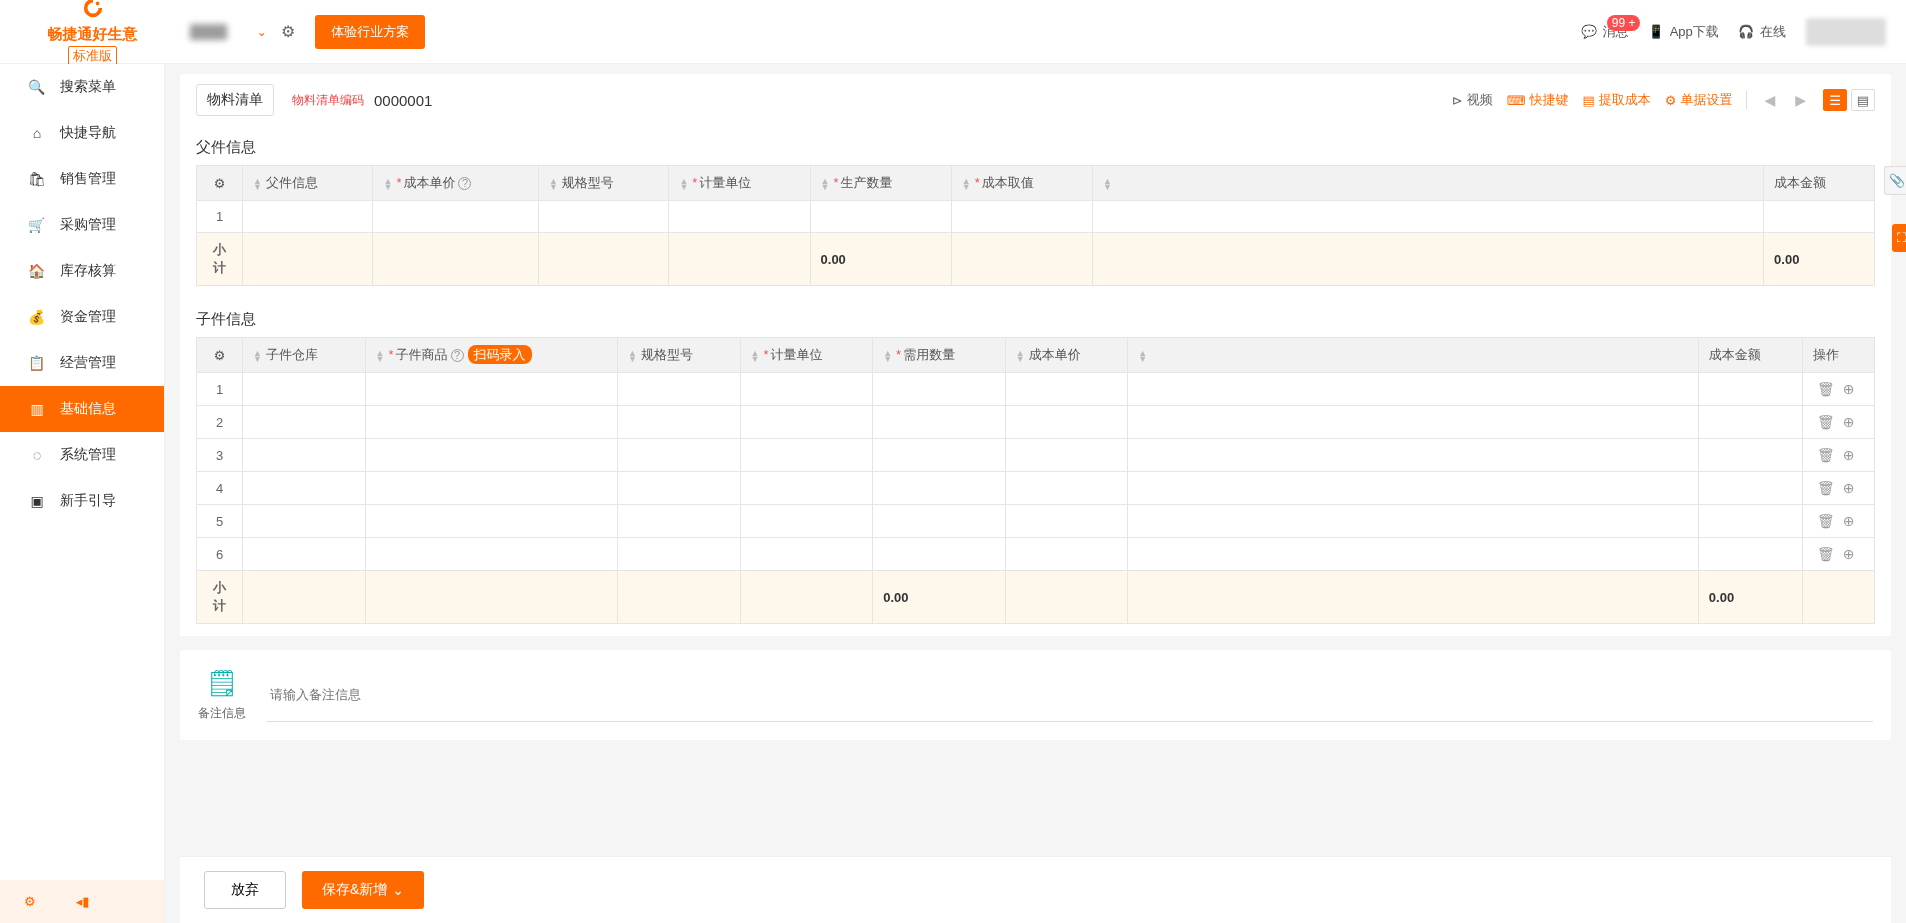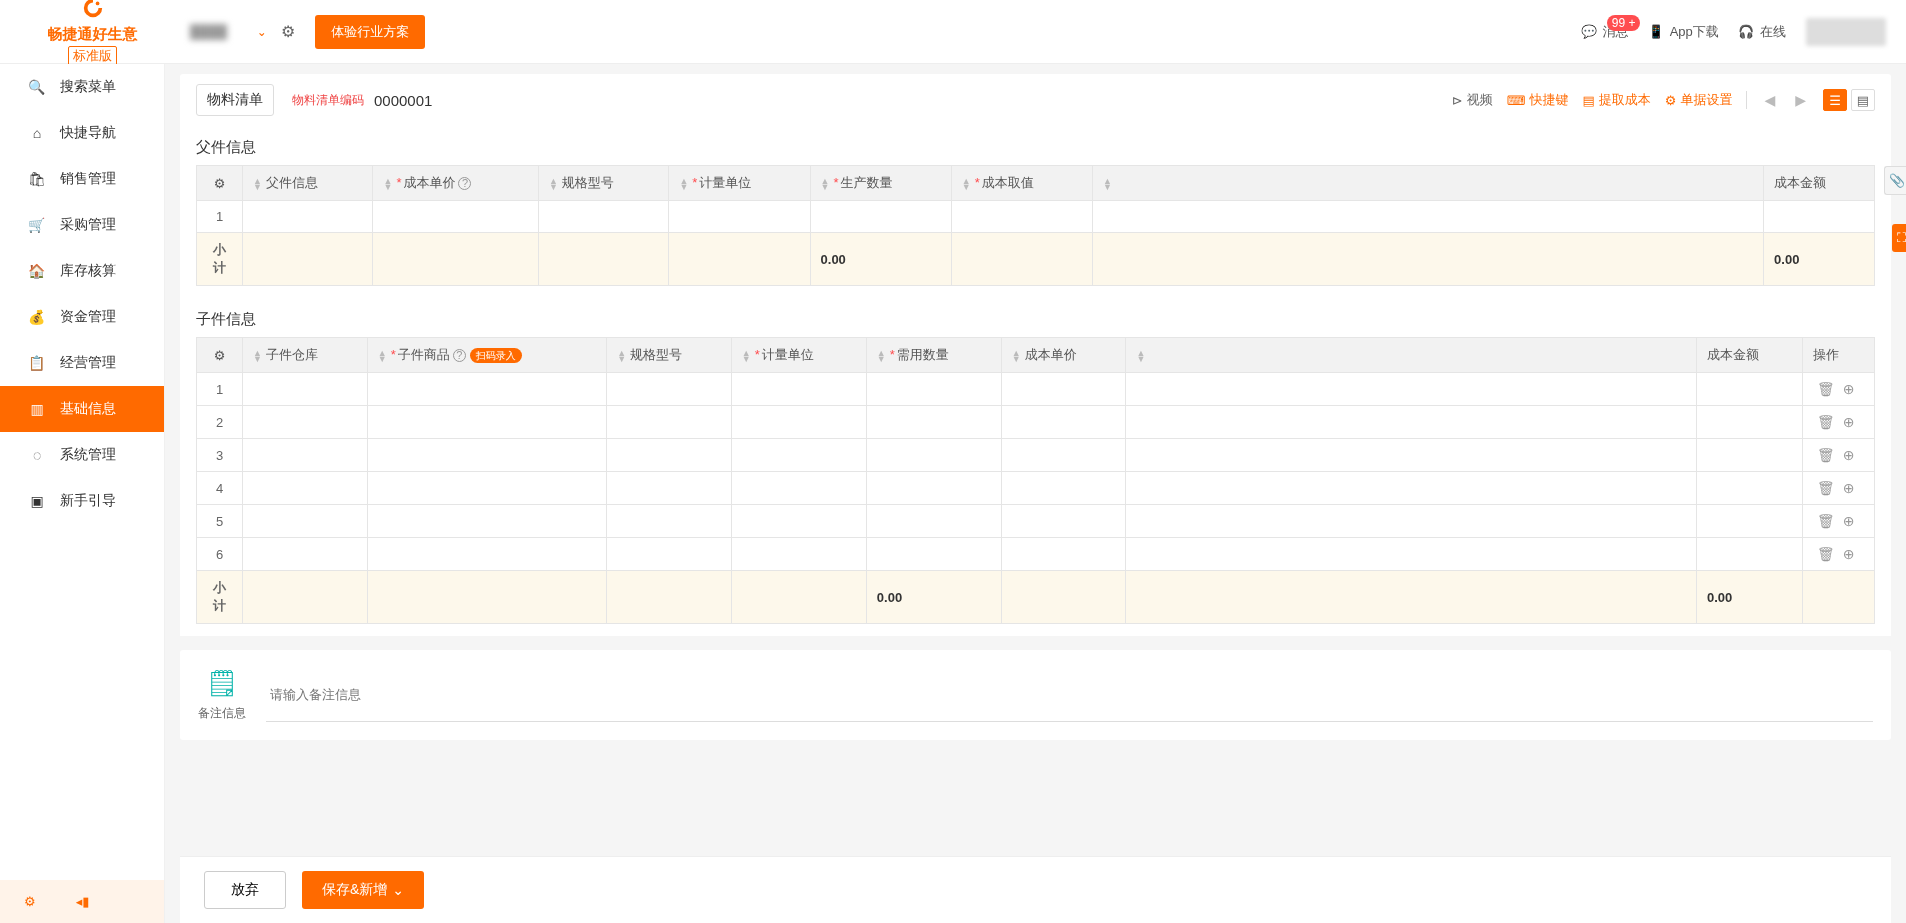--- a/index.html
+++ b/index.html
@@ -55,21 +55,21 @@
 
 .section-title { font-size: 15px; padding: 12px 16px 8px 16px; background: #fff; }
 .grid { width: 100%; border: 1px solid #e5e5e5; border-collapse: collapse; background: #fff; }
 .grid th, .grid td { border: 1px solid #e5e5e5; padding: 8px 10px; font-size: 13px; text-align: left; position: relative; }
 .grid th { background: #f2f2f2; font-weight: normal; color: #555; }
 .grid .rownum { text-align: center; width: 46px; color: #666; }
 .grid .gear-col { text-align: center; width: 46px; }
 .sorter { color: #bbb; font-size: 9px; display: inline-flex; flex-direction: column; line-height: 6px; margin-right: 4px; vertical-align: middle; }
 .req { color: #ff4d4f; margin-right: 2px; }
 .help-icon { color: #999; font-size: 11px; border: 1px solid #999; border-radius: 50%; width: 13px; height: 13px; display: inline-flex; align-items: center; justify-content: center; margin-left: 3px; }
-.scan-badge { background: #ff6a00; color: #fff; font-size: 10px; padding: 2px 6px; border-radius: 8px; margin-left: 4px; }
+.scan-badge { background: #ff6a00; color: #fff; font-size: 13px; padding: 2px 6px; border-radius: 8px; margin-left: 4px; }
 .subtotal-row td { background: #fdf8eb; font-weight: bold; }
 .amount-right { text-align: right; padding-right: 14px; }
 .op-col { text-align: center; width: 72px; }
 .op-icon { color: #999; cursor: pointer; margin: 0 4px; font-size: 14px; }
 .grid-wrap { padding: 0 16px 12px 16px; background: #fff; position: relative; }
 .float-attach { position: absolute; right: -5px; top: 102px; background: #f5f5f5; border: 1px solid #ddd; border-right: none; padding: 6px 5px; border-radius: 3px 0 0 3px; cursor: pointer; color: #888; }
 .float-expand { position: absolute; right: -5px; top: 160px; background: #ff6a00; color: #fff; padding: 6px 5px; border-radius: 3px 0 0 3px; cursor: pointer; }
 
 .remark-block { background: #fff; margin-top: 14px; padding: 18px; display: flex; gap: 20px; border-radius: 3px; }
 .remark-left { display: flex; flex-direction: column; align-items: center; color: #666; font-size: 12px; gap: 6px; }

